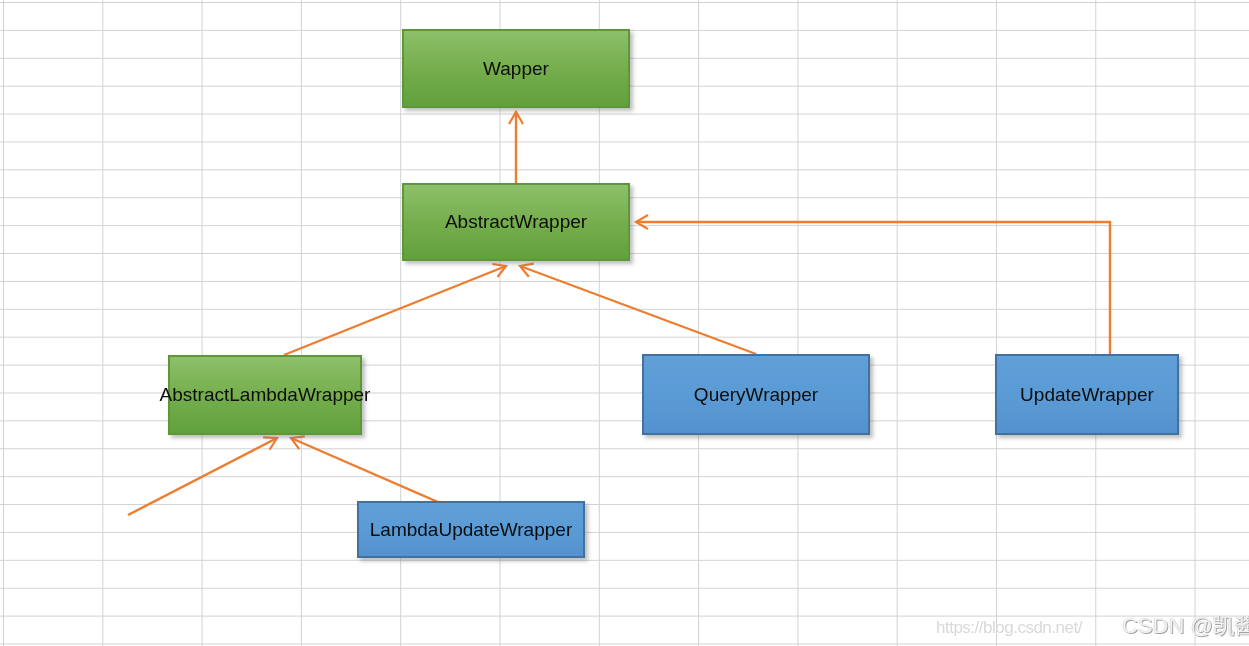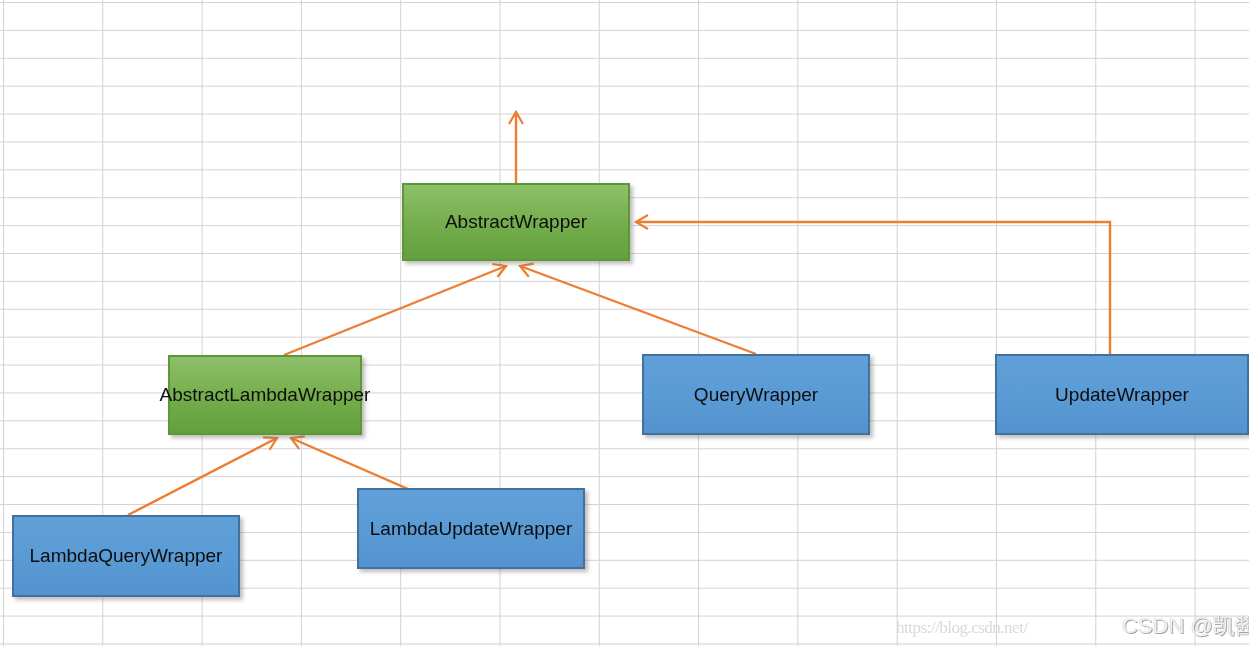--- a/index.html
+++ b/index.html
@@ -23,22 +23,22 @@
   }
   .node.green {
     background:linear-gradient(180deg,#8dc06a 0%,#76ae4d 50%,#61a13d 100%);
     border:2px solid #5d9738;
   }
   .node.blue {
     background:linear-gradient(180deg,#609fd7 0%,#5b9bd5 50%,#5392cf 100%);
     border:2px solid #41719c;
   }
   .watermark-url {
-    position:absolute; left:896px; top:618px; z-index:1;
-    font-family:Liberation Serif, serif;
+    position:absolute; left:936px; top:618px; z-index:1;
+    font-family:Liberation Sans, sans-serif;
     font-size:17px; color:#d9d9d9; white-space:nowrap; letter-spacing:-0.5px;
   }
   .watermark-badge {
     position:absolute; left:1122px; top:611px; z-index:4;
     font-size:22px; color:#f2f2f2; white-space:nowrap;
     text-shadow:1px 1px 0 #a5a5a5, -0.5px -0.5px 0 #cfcfcf;
   }
 </style>
 </head>
 <body>
@@ -54,40 +54,40 @@
       </marker>
     </defs>
     <path d="M516,183 L516,112" fill="none" stroke="#ed7d31" stroke-width="2.4" marker-end="url(#ah)"></path>
     <path d="M284,355 L506,266" fill="none" stroke="#ed7d31" stroke-width="2.4" marker-end="url(#ah)"></path>
     <path d="M756,354 L520,266" fill="none" stroke="#ed7d31" stroke-width="2.4" marker-end="url(#ah)"></path>
     <path d="M1110,354 L1110,222 L636,222" fill="none" stroke="#ed7d31" stroke-width="2.4" marker-end="url(#ah)"></path>
     <path d="M128,515 L277,438" fill="none" stroke="#ed7d31" stroke-width="2.4" marker-end="url(#ah)"></path>
     <path d="M470,516 L291,438" fill="none" stroke="#ed7d31" stroke-width="2.4" marker-end="url(#ah)"></path>
   </svg>
 
+  <div class="node green" style="left:402px;top:29px;width:228px;height:79px">
+    <span>Wapper</span>
+  </div>
 
   <div class="node green" style="left:402px;top:183px;width:228px;height:78px">
     <span>AbstractWrapper</span>
   </div>
 
   <div class="node green" style="left:168px;top:355px;width:194px;height:80px">
     <span>AbstractLambdaWrapper</span>
   </div>
 
   <div class="node blue" style="left:642px;top:354px;width:228px;height:81px">
     <span>QueryWrapper</span>
   </div>
 
-  <div class="node blue" style="left:995px;top:354px;width:254px;height:81px">
+  <div class="node blue" style="left:995px;top:354px;width:184px;height:81px">
     <span>UpdateWrapper</span>
   </div>
 
-  <div class="node blue" style="left:12px;top:515px;width:228px;height:82px">
-    <span>LambdaQueryWrapper</span>
-  </div>
 
-  <div class="node blue" style="left:357px;top:488px;width:228px;height:81px">
+  <div class="node blue" style="left:357px;top:501px;width:228px;height:57px">
     <span>LambdaUpdateWrapper</span>
   </div>
 
   <div class="watermark-badge">CSDN @凯酱</div>
 
 </div>
 
 </body></html>

